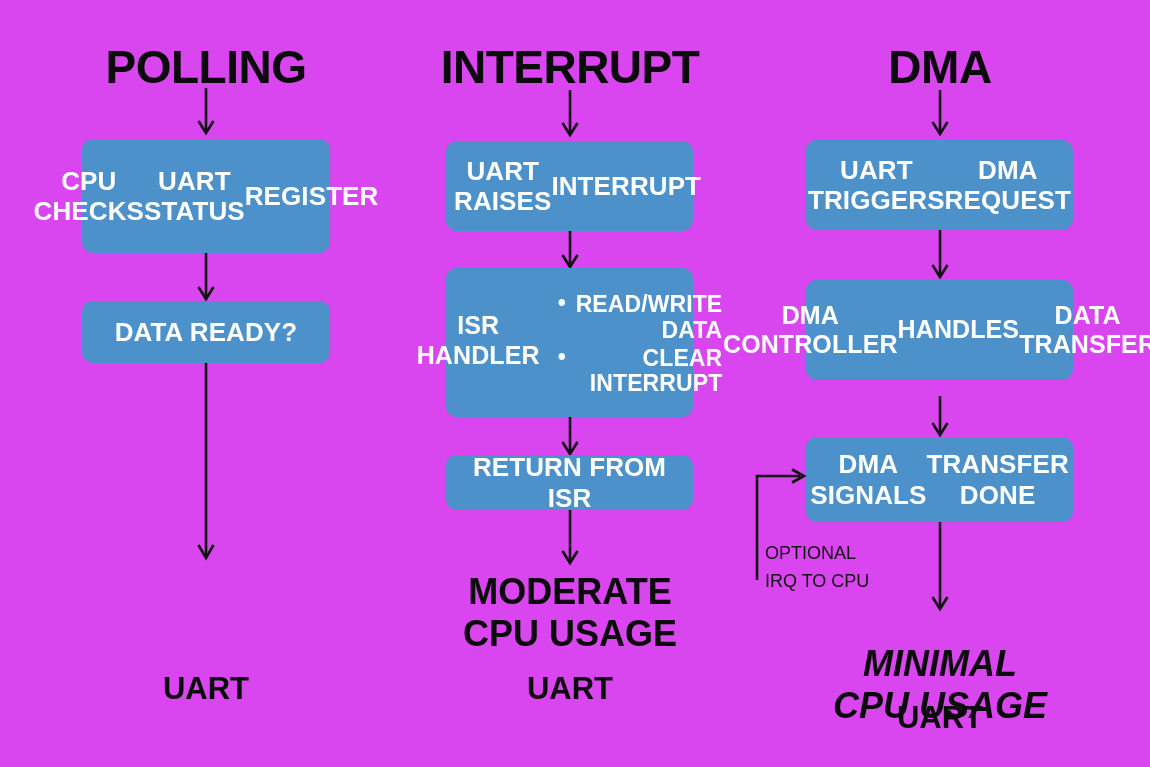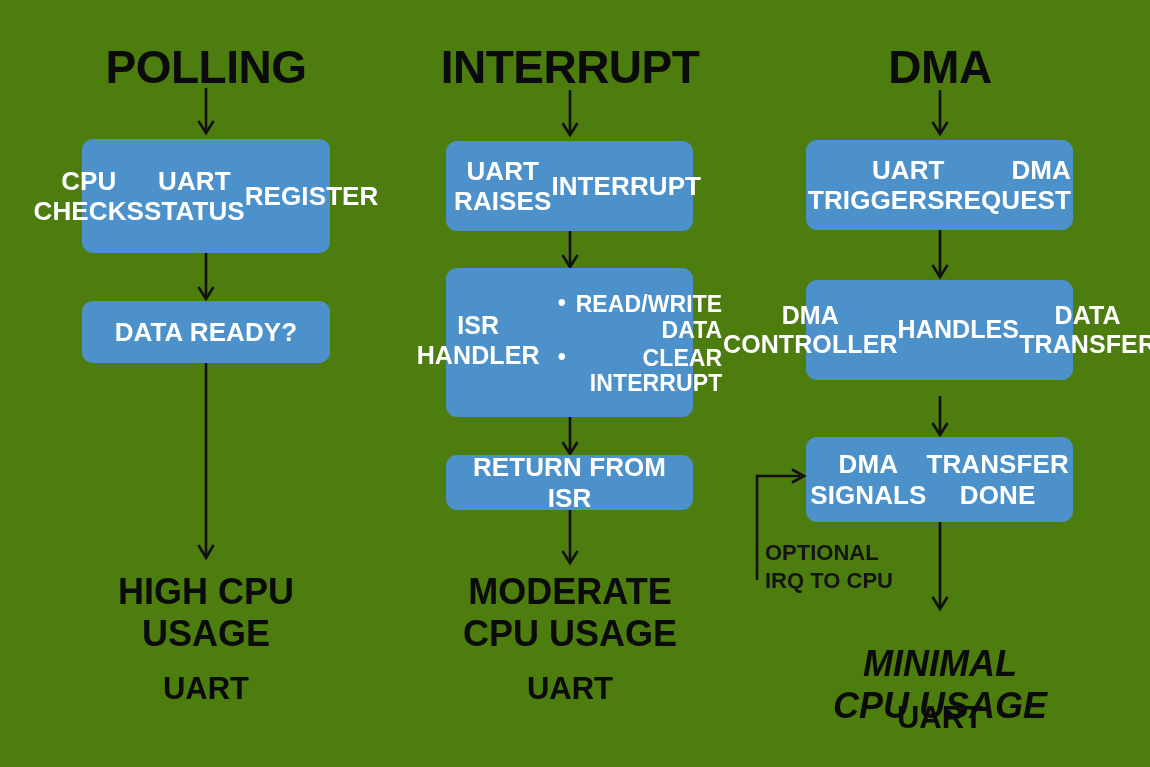--- a/index.html
+++ b/index.html
@@ -7,21 +7,21 @@
     width: 1150px;
     height: 767px;
     background: #ffffff;
     font-family: "Liberation Sans", sans-serif;
     overflow: hidden;
   }
   #canvas {
     position: relative;
     width: 1150px;
     height: 767px;
-    background: #4d7c0f;
+    background: #d946ef;
   }
 
   
   .col-title {
     position: absolute;
     text-align: center;
     font-weight: bold;
     font-size: 46px;
     line-height: 46px;
     letter-spacing: -0.5px;
@@ -101,23 +101,23 @@
     text-align: center;
     font-weight: bold;
     font-size: 31px;
     line-height: 34px;
     color: #0b0b0b;
   }
 
   
   .annotation {
     position: absolute;
-    font-size: 22px;
+    font-size: 18px;
     line-height: 28px;
-    font-weight: bold;
+    font-weight: normal;
     color: #141414;
     text-align: left;
     white-space: pre-line;
   }
 </style>
 </head>
 <body>
 
 <div id="canvas">
 
@@ -147,22 +147,20 @@
     <span class="box-text">DATA READY?</span>
   </div>
 
   <div class="arrow" style="left:196px; top:363px;">
     <svg width="20" height="200" viewBox="0 0 20 200">
       <line x1="10" y1="0" x2="10" y2="194" stroke="#111" stroke-width="2.6"></line>
       <polyline points="2.5,182 10,195 17.5,182" fill="none" stroke="#111" stroke-width="2.6"></polyline>
     </svg>
   </div>
 
-  <div class="outcome" style="left:56px; top:571px; width:300px;">HIGH  CPU
-USAGE</div>
 
   <div class="uart-label" style="left:56px; top:672px; width:300px;">UART</div>
 
   <div class="col-title" style="left:420px; top:44px; width:300px;">INTERRUPT</div>
 
   <div class="arrow" style="left:560px; top:90px;">
     <svg width="20" height="50" viewBox="0 0 20 50">
       <line x1="10" y1="0" x2="10" y2="44" stroke="#111" stroke-width="2.6"></line>
       <polyline points="2.5,33 10,45 17.5,33" fill="none" stroke="#111" stroke-width="2.6"></polyline>
     </svg>
@@ -213,21 +211,21 @@
 
   <div class="col-title" style="left:790px; top:44px; width:300px;">DMA</div>
 
   <div class="arrow" style="left:930px; top:90px;">
     <svg width="20" height="50" viewBox="0 0 20 50">
       <line x1="10" y1="0" x2="10" y2="43" stroke="#111" stroke-width="2.6"></line>
       <polyline points="2.5,32 10,44 17.5,32" fill="none" stroke="#111" stroke-width="2.6"></polyline>
     </svg>
   </div>
 
-  <div class="box fs26" style="left:806px; top:140px; width:267px; height:90px;text-align:right;">
+  <div class="box fs26" style="left:806px; top:140px; width:267px; height:90px;">
     <span class="box-text">UART TRIGGERS</span>
     <span class="box-text">DMA REQUEST</span>
   </div>
 
   <div class="arrow" style="left:930px; top:230px;">
     <svg width="20" height="52" viewBox="0 0 20 52">
       <line x1="10" y1="0" x2="10" y2="46" stroke="#111" stroke-width="2.6"></line>
       <polyline points="2.5,35 10,47 17.5,35" fill="none" stroke="#111" stroke-width="2.6"></polyline>
     </svg>
   </div>

